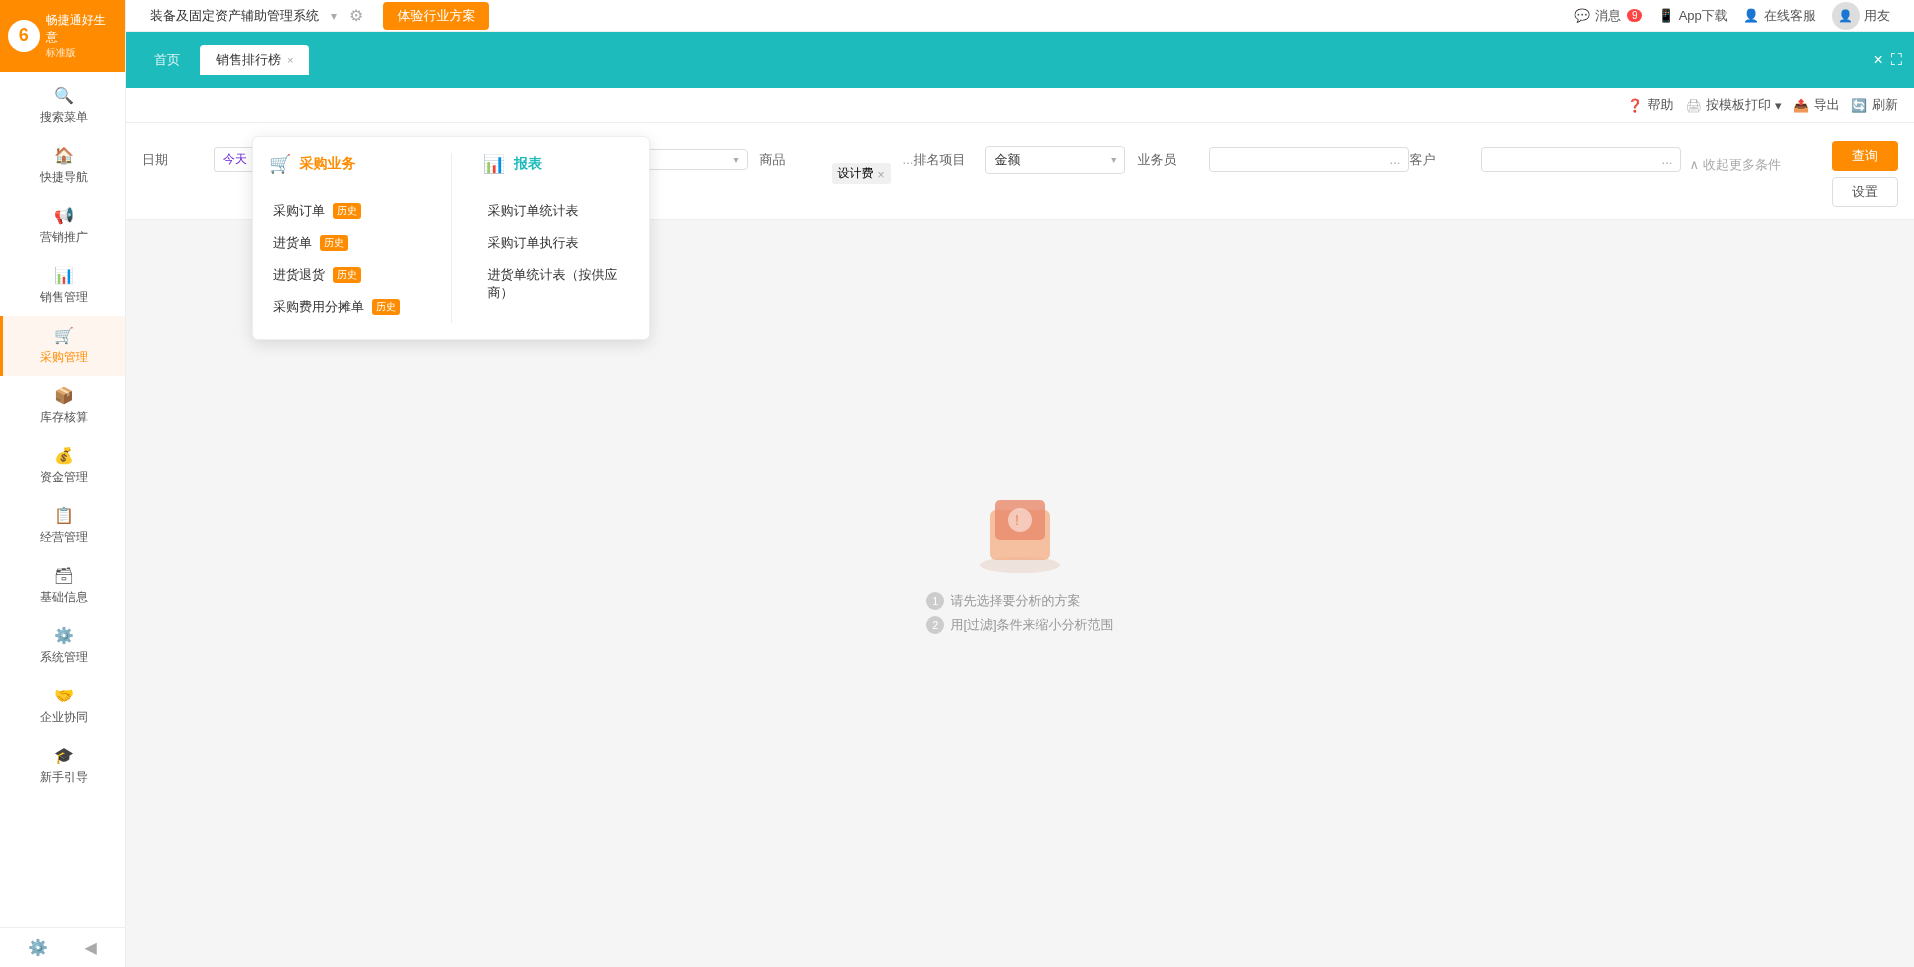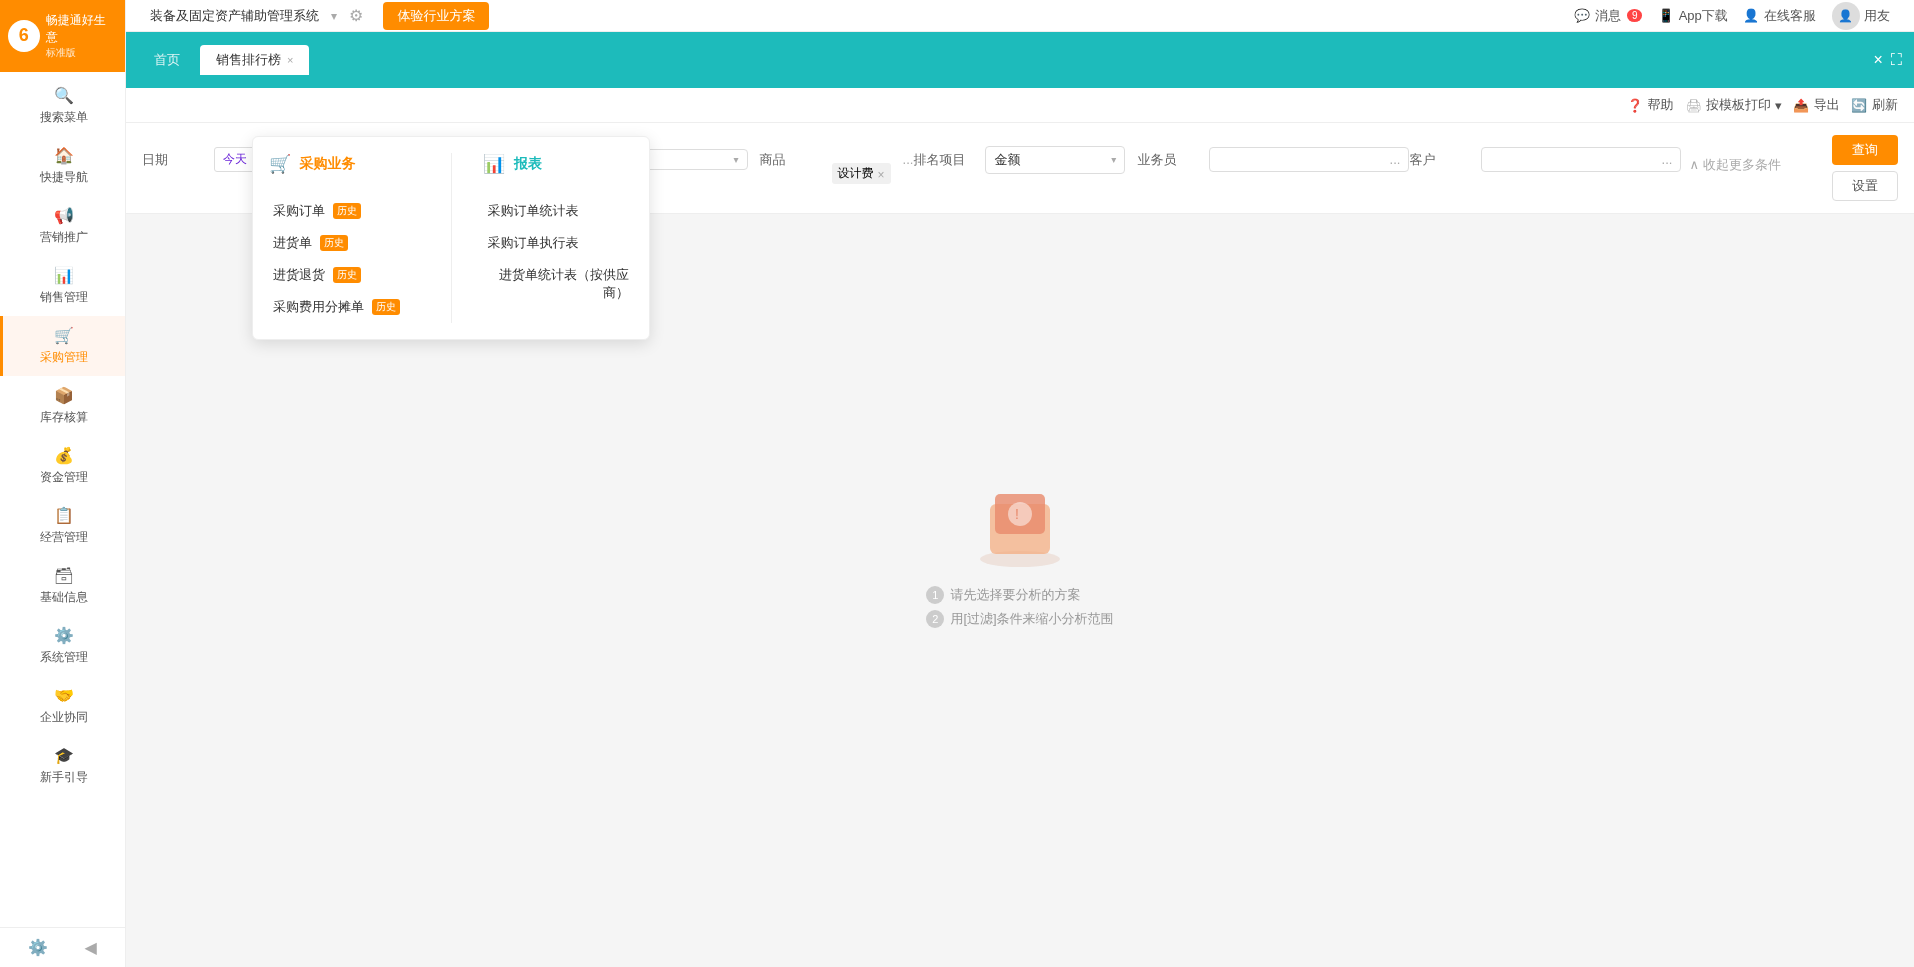--- a/index.html
+++ b/index.html
@@ -217,20 +217,21 @@
     .filter-dots { color: #aaa; cursor: pointer; margin-left: auto; }
 
     .query-btn {
       background: #ff8c00;
       color: white;
       border: none;
       border-radius: 4px;
       padding: 6px 20px;
       cursor: pointer;
       font-size: 13px;
+      margin-top: 6px;
     }
     .settings-btn {
       background: white;
       color: #555;
       border: 1px solid #ddd;
       border-radius: 4px;
       padding: 5px 16px;
       cursor: pointer;
       font-size: 13px;
     }
@@ -304,21 +305,20 @@
     }
     .menu-item {
       display: flex;
       align-items: center;
       gap: 8px;
       padding: 7px 4px;
       cursor: pointer;
       color: #333;
       font-size: 13px;
       border-radius: 3px;
-      text-align: right;
     }
     .menu-badge {
       background: #ff8c00;
       color: white;
       font-size: 10px;
       border-radius: 3px;
       padding: 1px 4px;
     }
 
     .filter-time-btns { display: flex; gap: 6px; }

